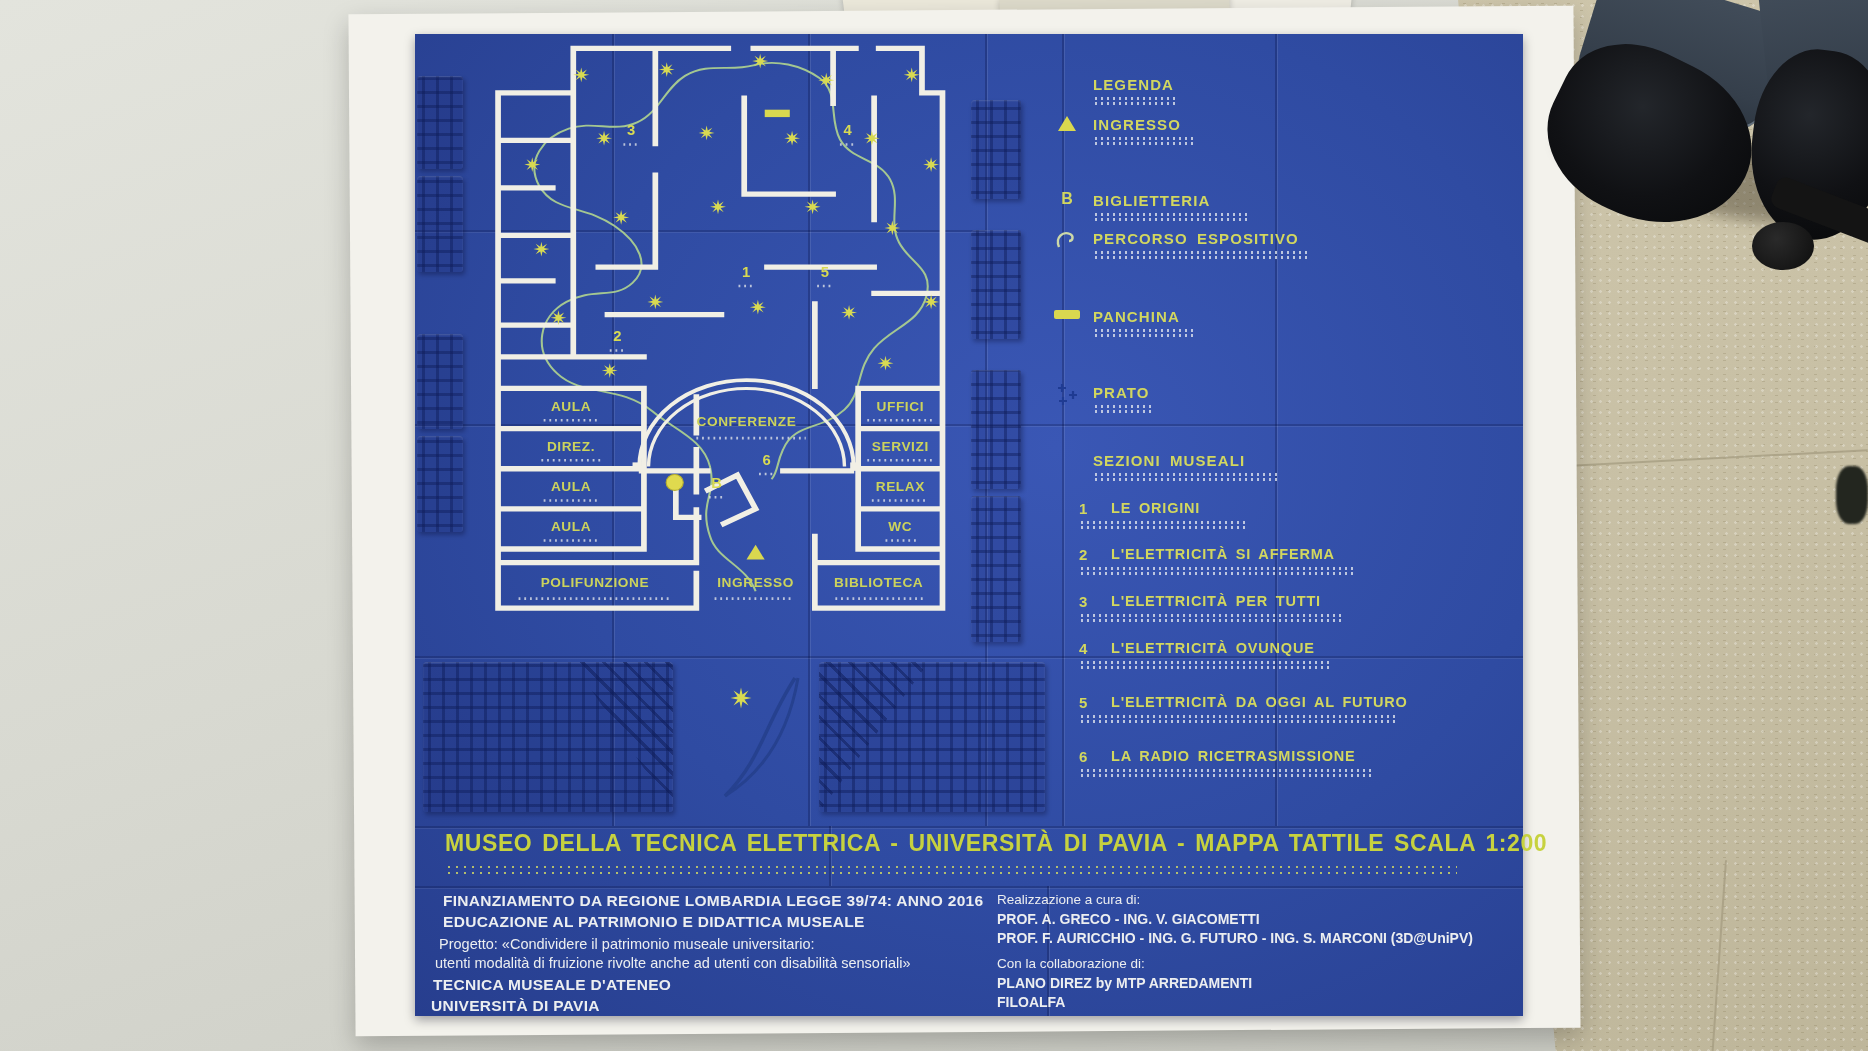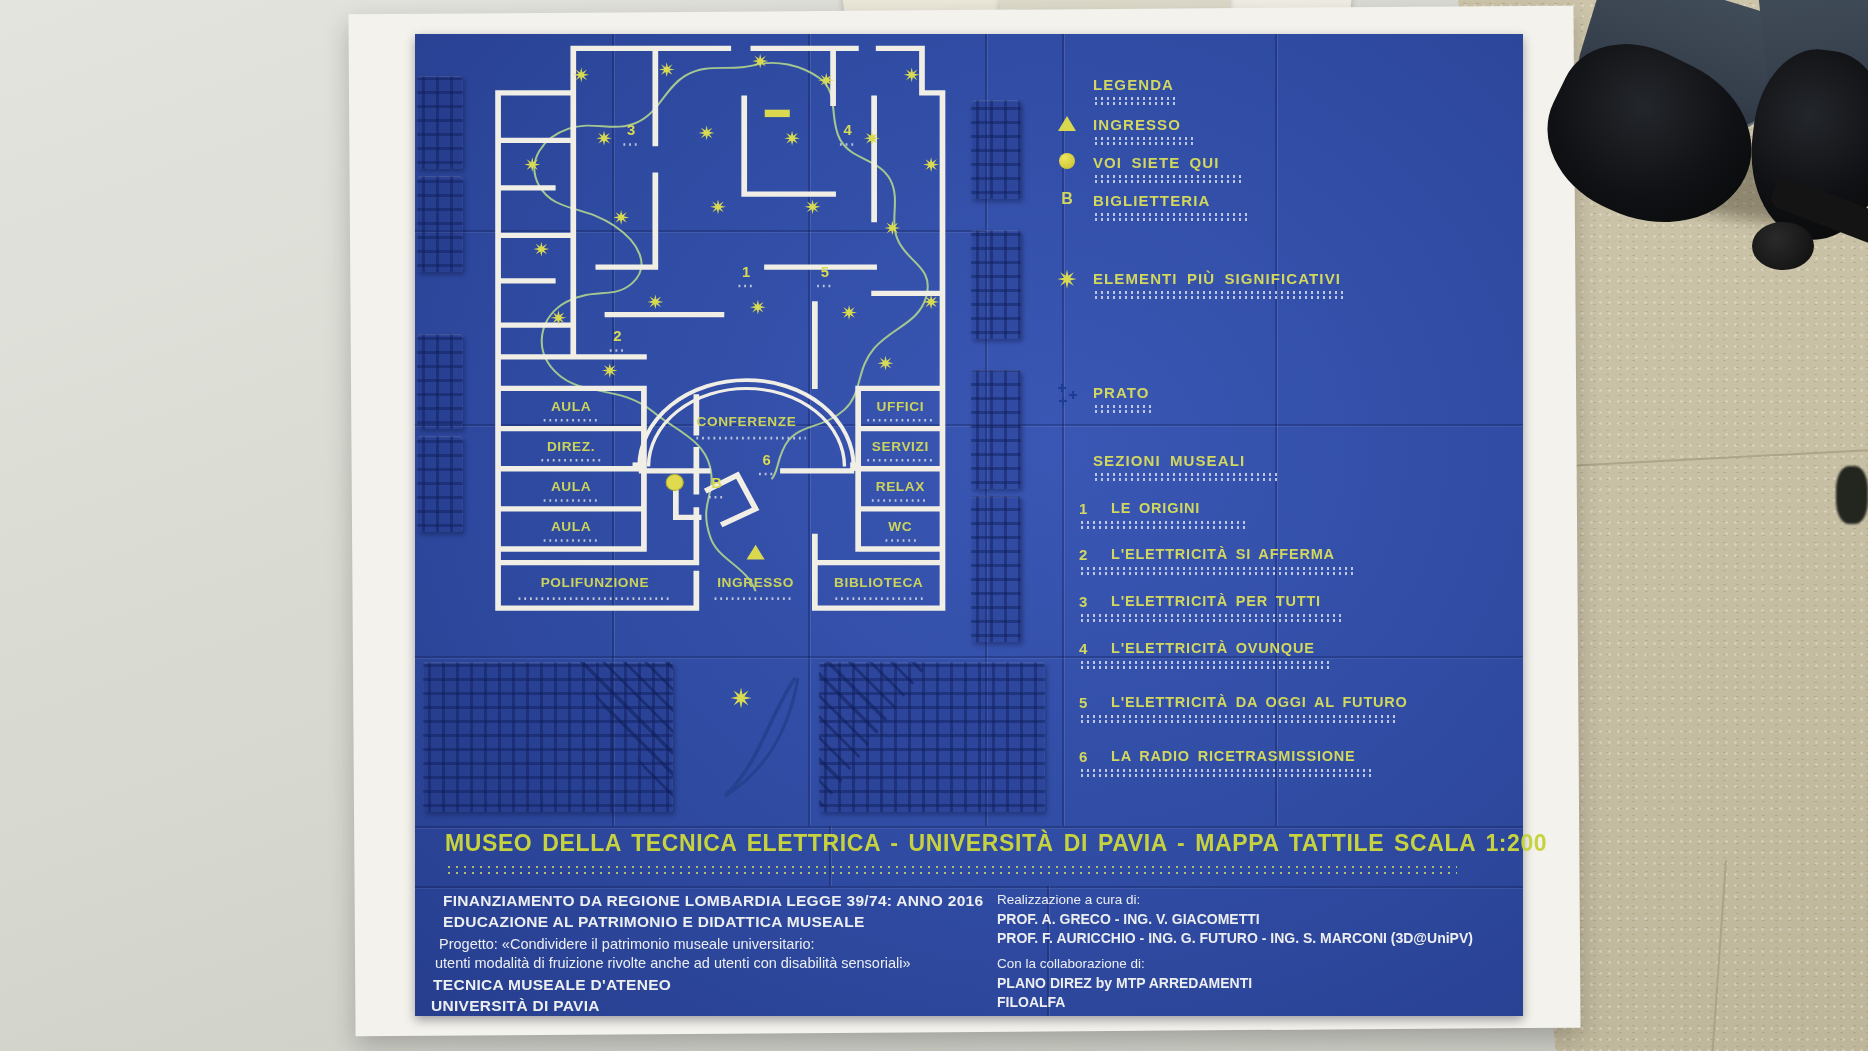--- a/index.html
+++ b/index.html
@@ -268,45 +268,45 @@
     </div>
 
     <div class="lrow" style="top:40px">
       <span class="lsym">
           <span class="tri" style="display:block"></span>
         </span>
       <span class="llab">INGRESSO</span>
       <div class="br brw" style="left:42px;top:20px;width:100px"></div>
     </div>
 
-    <div class="lrow" style="top:78px">
-      <span class="lsym">
-          <span class="dot" style="display:block"></span>
-        </span>
-      <span class="llab">VOI SIETE QUI</span>
-      <div class="br brw" style="left:42px;top:20px;width:150px"></div>
-    </div>
 
     <div class="lrow" style="top:116px">
       <span class="lsym bsym">B</span>
       <span class="llab">BIGLIETTERIA</span>
       <div class="br brw" style="left:42px;top:20px;width:155px"></div>
     </div>
 
-
-    <div class="lrow" style="top:194px">
+    <div class="lrow" style="top:154px">
       <span class="lsym">
-        <svg width="22" height="22" viewBox="-8 -8 16 16">
-          <use href="#star8" fill="#d8da52"></use>
+        <svg width="26" height="24" viewBox="0 0 26 24">
+          <path d="M5 19 C1 9 9 3 16 6 C20 8 19 13 15 13" fill="none" stroke="#cdd9a8" stroke-width="2.4"></path>
         </svg>
       </span>
-      <span class="llab">ELEMENTI PIÙ SIGNIFICATIVI</span>
-      <div class="br brw" style="left:42px;top:20px;width:250px"></div>
-    </div>
-
+      <span class="llab">PERCORSO ESPOSITIVO</span>
+      <div class="br brw" style="left:42px;top:20px;width:215px"></div>
+    </div>
+
+
+    <div class="lrow" style="top:232px">
+      <span class="lsym">
+          <span class="bench" style="display:block"></span>
+        </span>
+      <span class="llab">PANCHINA</span>
+      <div class="br brw" style="left:42px;top:20px;width:100px"></div>
+    </div>
 
 
     <div class="lrow" style="top:308px">
       <span class="lsym">
         <svg width="26" height="26" viewBox="0 0 26 26">
           <path d="M4 6 h8 M8 2 v8 M15 13 h8 M19 9 v8 M5 19 h8 M9 15 v8" stroke="#1f3b92" stroke-width="2.2" fill="none"></path>
         </svg>
       </span>
       <span class="llab">PRATO</span>
       <div class="br brw" style="left:42px;top:20px;width:58px"></div>

